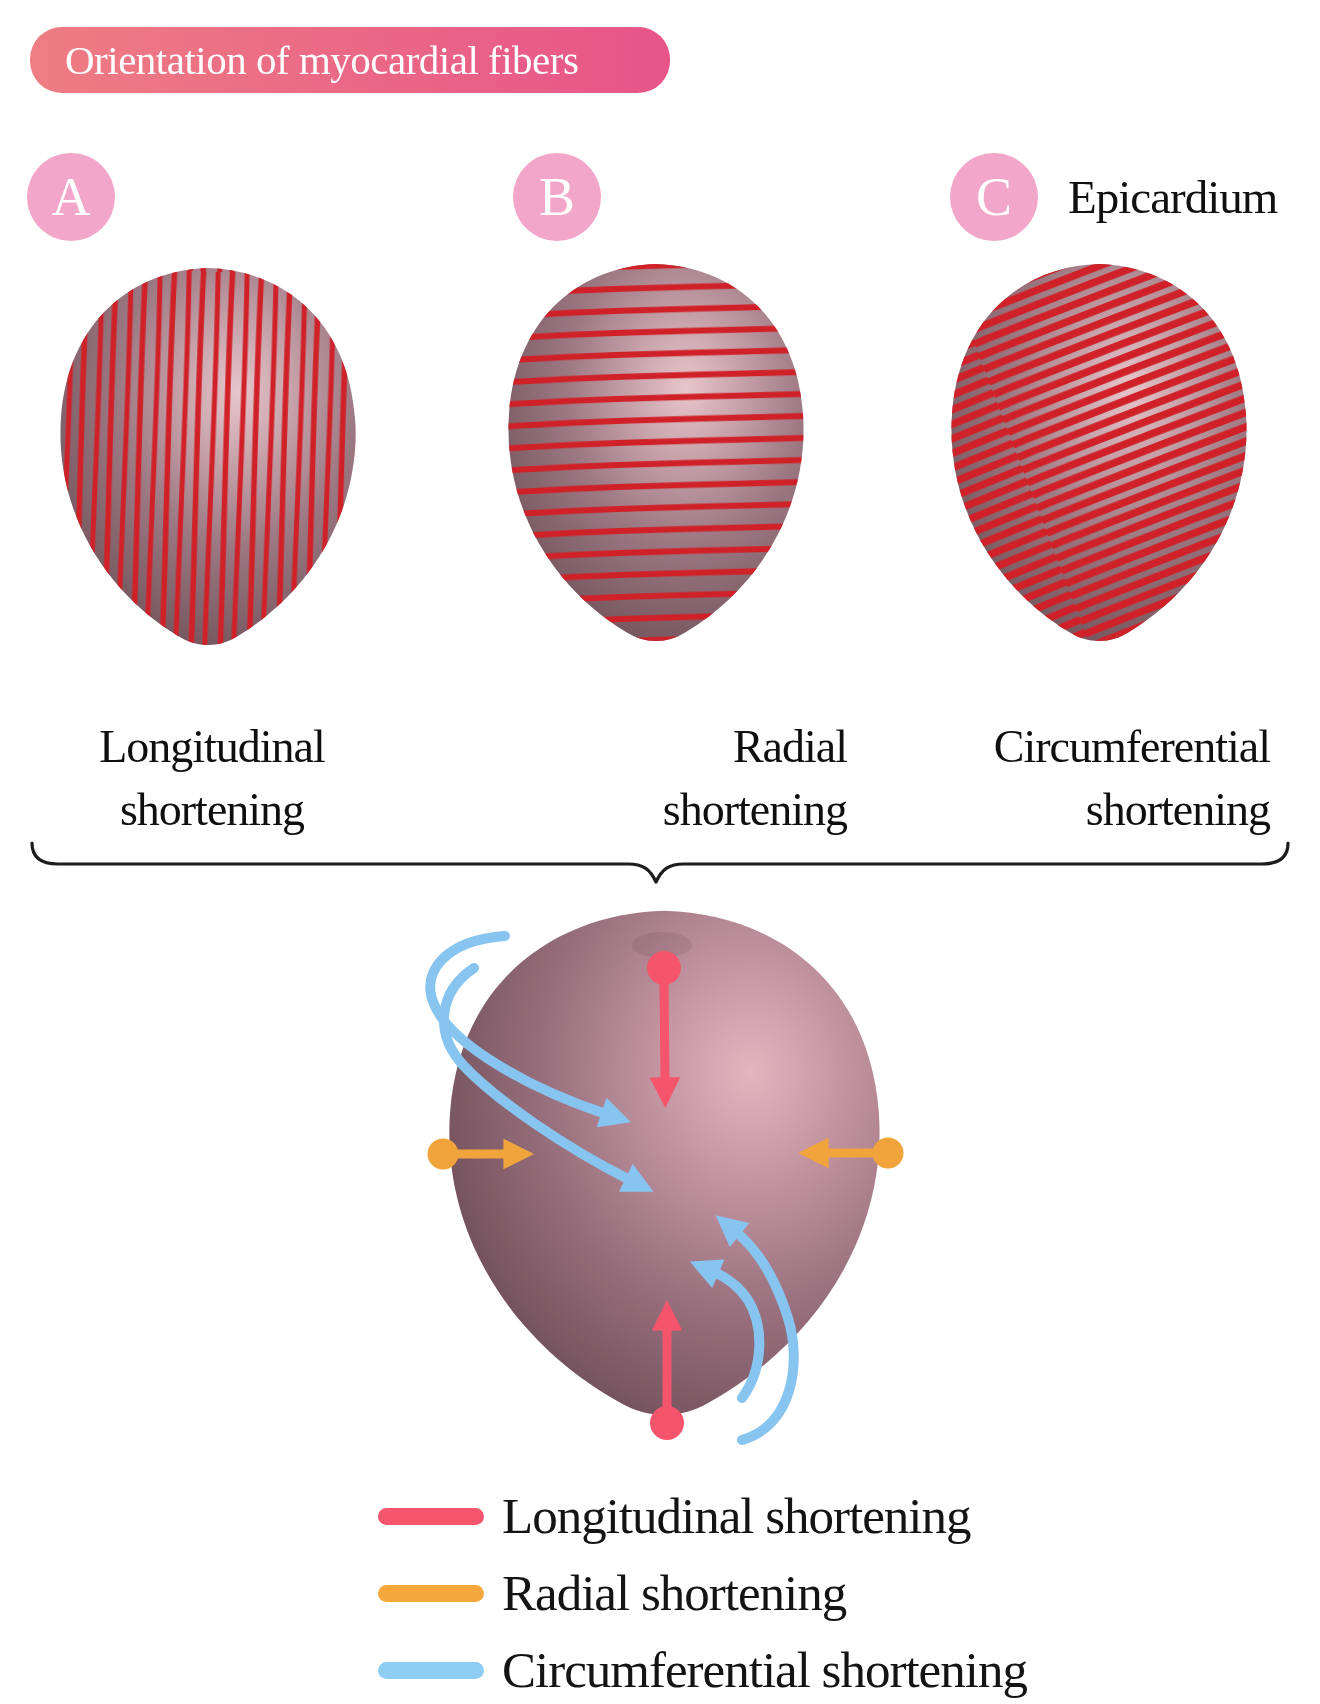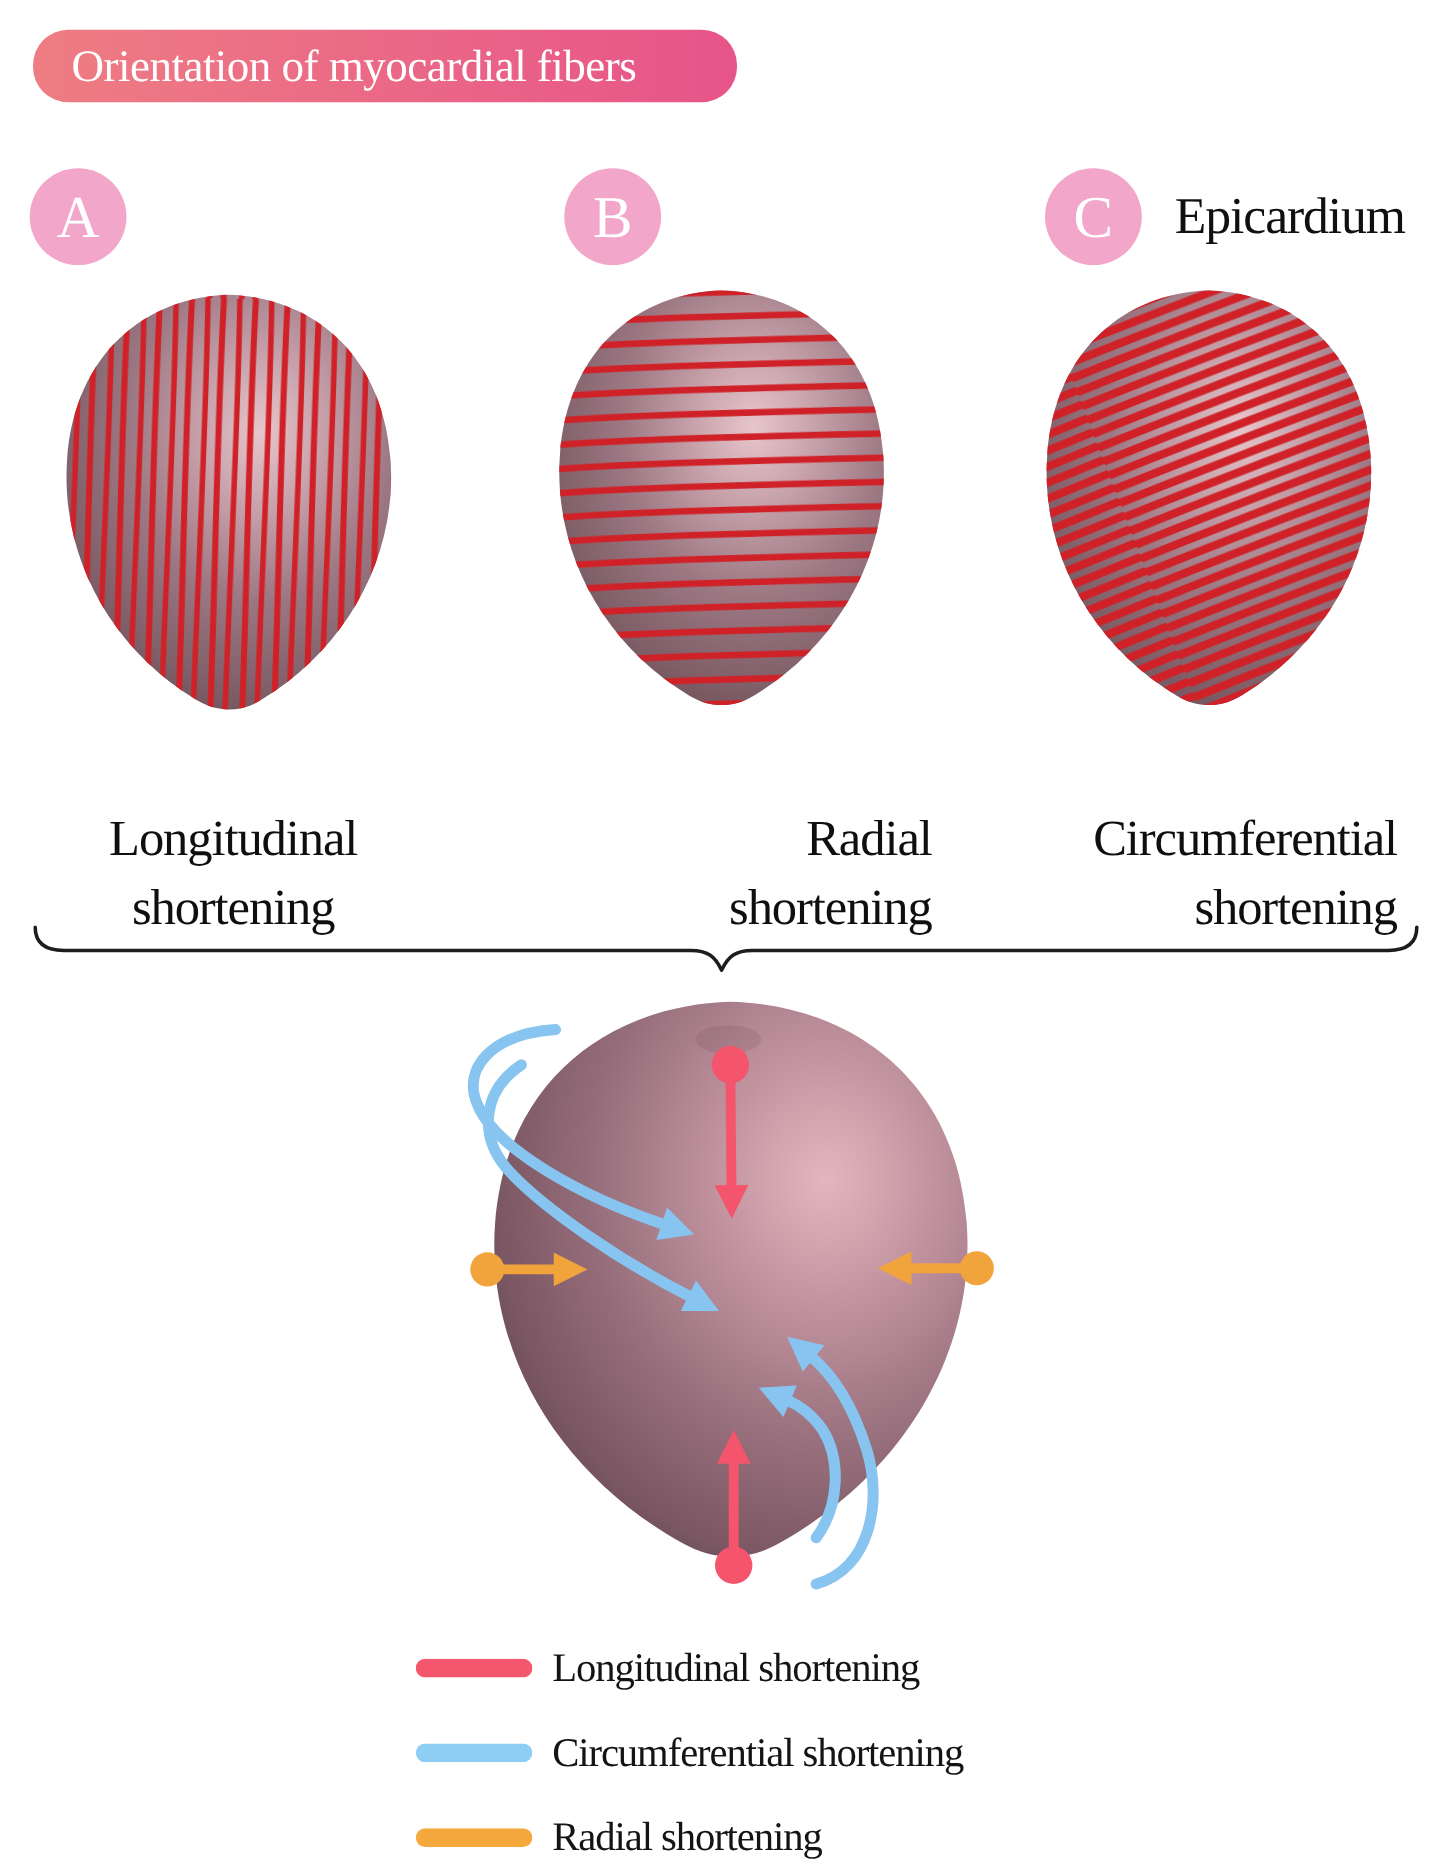--- a/index.html
+++ b/index.html
@@ -14,28 +14,28 @@
     color:#ffffff;font-size:41px;line-height:66px;padding-left:35px;
     box-sizing:border-box;letter-spacing:-0.5px;
   }
   .panel-head{position:absolute;top:153px;height:88px;display:flex;align-items:center;}
   .badge{
     width:88px;height:88px;border-radius:50%;background:#f2a6c9;color:#ffffff;
     font-size:54px;display:flex;align-items:center;justify-content:center;flex:0 0 auto;
   }
   .head-label{color:#101010;font-size:47px;letter-spacing:-1px;margin-left:30px;white-space:nowrap;}
   .caption{
-    position:absolute;top:731px;width:340px;text-align:center;color:#0f0f0f;
+    position:absolute;top:716px;width:340px;text-align:center;color:#0f0f0f;
     font-size:46px;line-height:1.36;letter-spacing:-1px;
   }
   .diagram-svg{position:absolute;left:0;top:0;}
   .legend{position:absolute;left:378px;top:1488px;}
   .legend-row{display:flex;align-items:center;height:56px;margin-bottom:21px;}
   .legend-swatch{flex:0 0 auto;display:block;}
-  .legend-label{color:#141414;font-size:37px;letter-spacing:-1px;margin-left:18px;white-space:nowrap;}
+  .legend-label{color:#141414;font-size:51px;letter-spacing:-1px;margin-left:18px;white-space:nowrap;}
 </style>
 </head>
 <body>
 
 <div class="canvas">
 
   <div class="banner">
     <span>Orientation of myocardial fibers</span>
   </div>
 
@@ -161,25 +161,25 @@
 
   <div class="legend">
     <div class="legend-row">
       <svg class="legend-swatch" width="106" height="17">
         <rect x="0" y="0" width="106" height="17" rx="8.5" fill="#f4566d"></rect>
       </svg>
       <span class="legend-label">Longitudinal shortening</span>
     </div>
     <div class="legend-row">
       <svg class="legend-swatch" width="106" height="17">
+        <rect x="0" y="0" width="106" height="17" rx="8.5" fill="#f5a93c"></rect>
+      </svg>
+      <span class="legend-label">Radial shortening</span>
+    </div>
+    <div class="legend-row">
+      <svg class="legend-swatch" width="106" height="17">
         <rect x="0" y="0" width="106" height="17" rx="8.5" fill="#8ecdf4"></rect>
       </svg>
       <span class="legend-label">Circumferential shortening</span>
-    </div>
-    <div class="legend-row">
-      <svg class="legend-swatch" width="106" height="17">
-        <rect x="0" y="0" width="106" height="17" rx="8.5" fill="#f5a93c"></rect>
-      </svg>
-      <span class="legend-label">Radial shortening</span>
     </div>
   </div>
 
 </div>
 
 </body></html>

